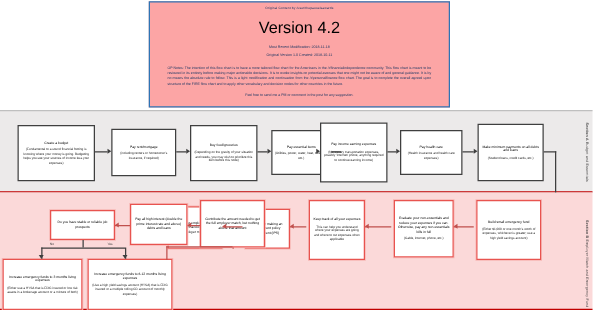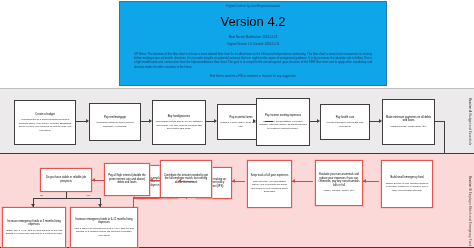--- a/index.html
+++ b/index.html
@@ -7,22 +7,22 @@
     width:474px;height:248px;
     background:#ffffff;
     font-family:"Liberation Sans", sans-serif;
     overflow:hidden;
     position:relative;
   }
   .canvas{position:relative;width:474px;height:248px;}
 
   
   .header{
-    position:absolute;left:119px;top:1px;width:268px;height:85px;
-    background:#0ea5e9;border:1px solid #2e74b5;
+    position:absolute;left:119px;top:1px;width:241px;height:85px;
+    background:#fca5a5;border:1px solid #2e74b5;
     box-sizing:border-box;
     text-align:center;
     padding:3px 6px 0 6px;
   }
   .hdr-credit{font-size:2.6px;color:#1f3864;letter-spacing:.1px;line-height:4px;}
   .hdr-title{font-size:13px;color:#000;font-weight:400;line-height:20px;margin-top:3px;}
   .hdr-meta{font-size:2.9px;color:#1f3864;line-height:4.4px;margin-top:3px;}
   .hdr-body{font-size:2.8px;color:#1f3864;line-height:4.3px;margin-top:5px;text-align:justify;padding:0 8px;}
   .hdr-foot{font-size:2.8px;color:#1f3864;line-height:4.3px;margin-top:5px;}
 

